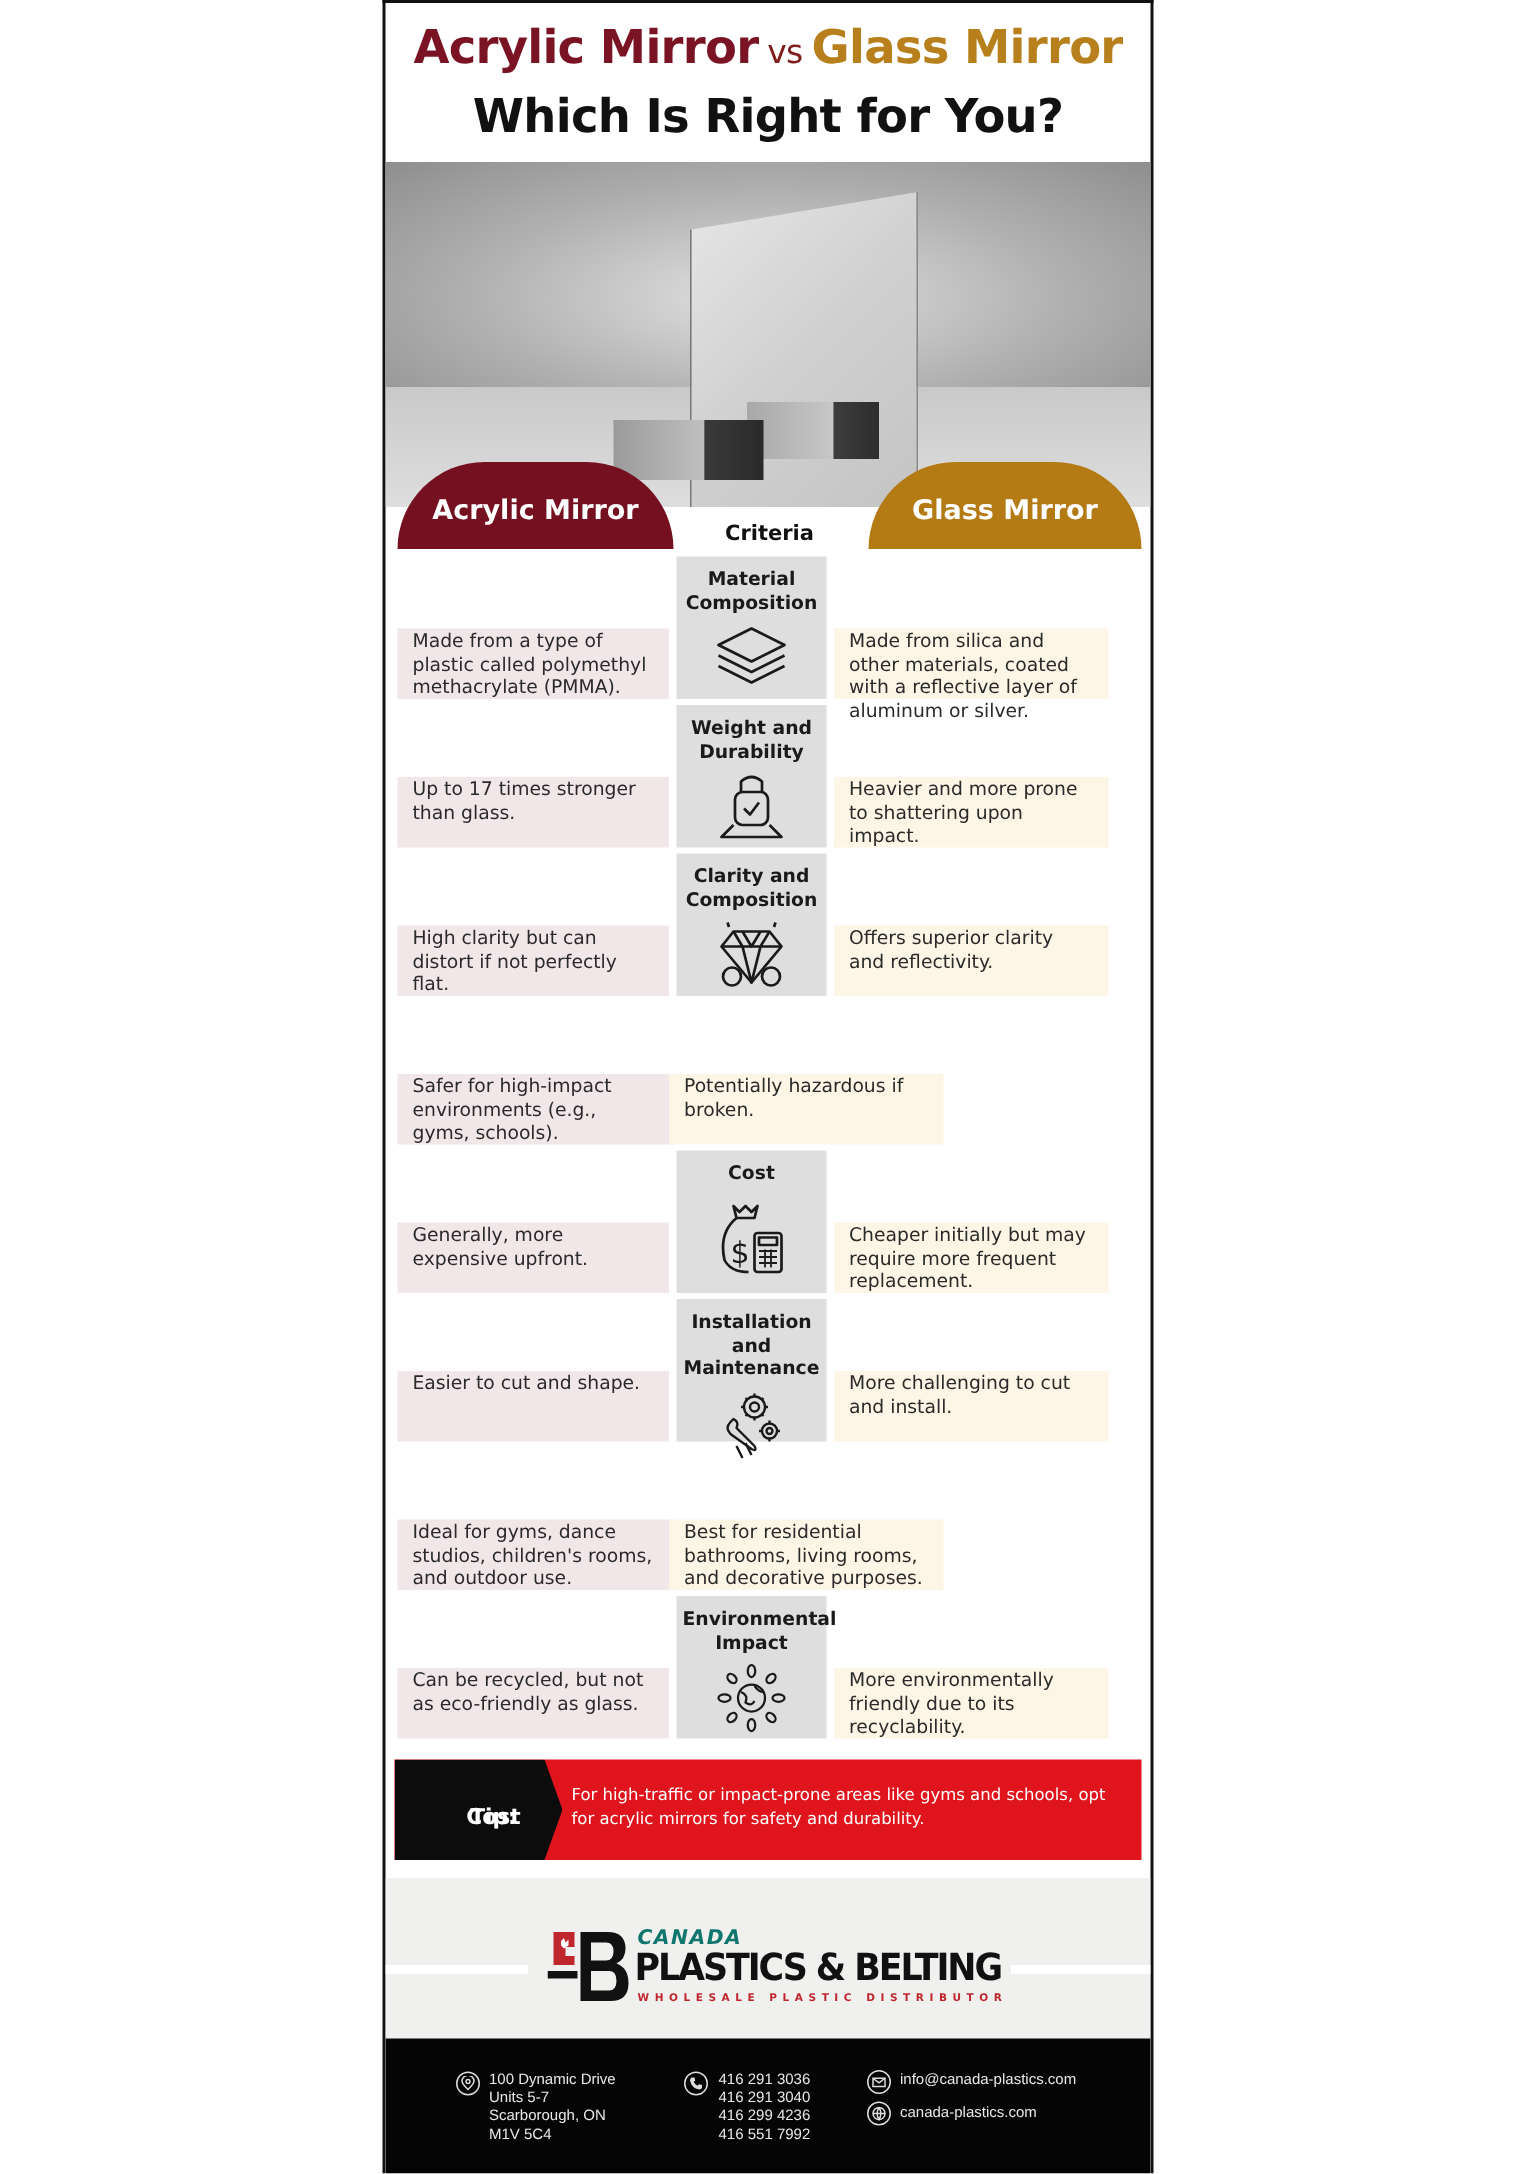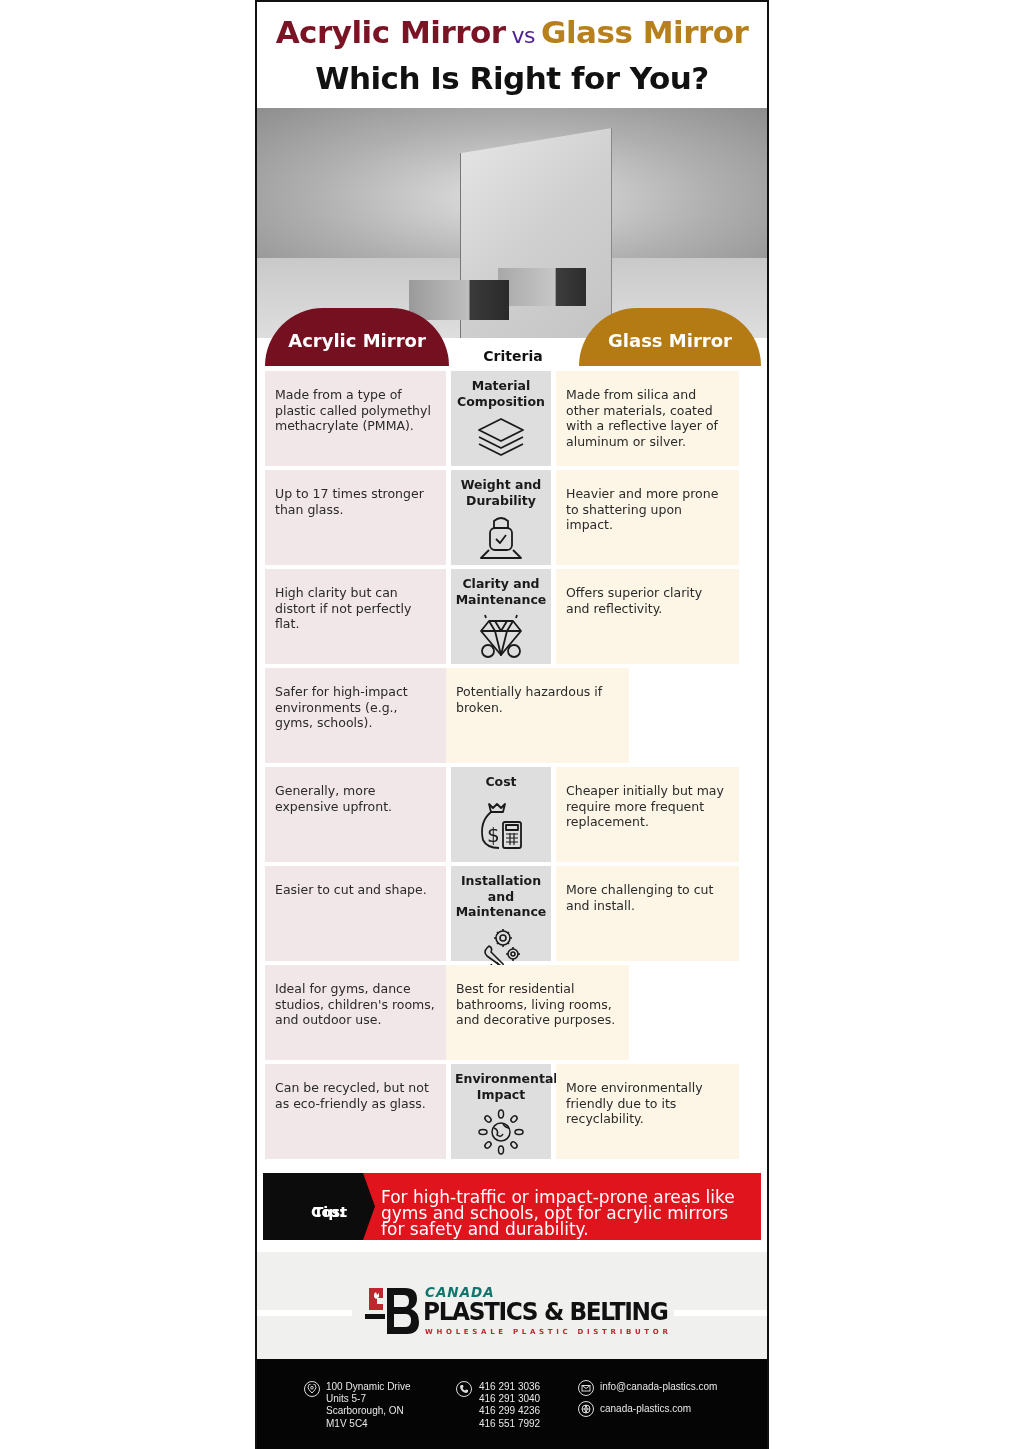--- a/index.html
+++ b/index.html
@@ -6,21 +6,21 @@
   html, body { width: 1024px; height: 1449px; background: #ffffff; overflow: hidden; }
   body { font-family: "Liberation Sans", sans-serif; position: relative; }
   .page {
     position: absolute; left: 255px; top: 0; width: 514px; height: 1449px;
     border-left: 2px solid #111; border-right: 2px solid #111; border-top: 2px solid #111;
     background: #fff; overflow: hidden;
   }
   .title-block { height: 104px; text-align: center; padding-top: 12px; }
   .title-line1 { font-family: "DejaVu Sans", sans-serif; font-weight: bold; font-size: 31px; letter-spacing: -0.5px; white-space: nowrap; }
   .title-line1 .acr { color: #7a1424; }
-  .title-line1 .vs { color: #4c1d95; font-weight: normal; font-size: 22px; margin: 16px 6px; }
+  .title-line1 .vs { color: #7f1d1d; font-weight: normal; font-size: 22px; margin: 16px 6px; }
   .title-line1 .gls { color: #b7801c; }
   .title-line2 { font-family: "DejaVu Sans", sans-serif; font-weight: bold; font-size: 31px; color: #111; margin-top: 10px; letter-spacing: -0.5px; }
 
   .hero {
     position: absolute; top: 106px; left: 0; width: 510px; height: 230px;
     background: linear-gradient(180deg, #8a8a8a 0%, #b8b8b8 40%, #d2d2d2 65%, #c8c8c8 100%);
     overflow: hidden;
   }
   .hero .wall { position:absolute; left:0; right:0; top:0; height:150px;
     background: radial-gradient(ellipse at 50% 60%, #e2e2e2 0%, #b0b0b0 55%, #8e8e8e 100%); }
@@ -42,34 +42,34 @@
     font-family: "DejaVu Sans", sans-serif; font-weight: bold; font-size: 18px;
     text-align: center; line-height: 66px; border-radius: 60px 60px 0 0;
   }
   .col-head.acr { left: 8px; width: 184px; background: #751020; }
   .col-head.gls { left: 322px; width: 182px; background: #b47a14; }
   .criteria-head { position:absolute; top: 346px; left: 194px; width: 124px; text-align:center;
     font-family: "DejaVu Sans", sans-serif; font-weight:bold; font-size: 14px; color:#111; }
 
   .grid { position: absolute; top: 369px; left: 8px; width: 496px; }
   .row { display: flex; height: 95px; margin-bottom: 4px; }
-  .cell { padding: 16px 10px; font-family: "DejaVu Sans", sans-serif; font-size: 12.5px; line-height: 15.5px; color: #2a2a2a; }
+  .cell { padding: 0 10px; font-family: "DejaVu Sans", sans-serif; font-size: 12.5px; line-height: 15.5px; color: #2a2a2a; margin-top: 48px; }
   .cell.acr { width: 181px; background: #f1e6e8; }
   .cell.mid { width: 100px; margin: 0 5px; background: #dedede; text-align:center; padding: 7px 4px; }
   .cell.gls { width: 183px; background: #fdf6e6; }
   .mid-label { font-weight: bold; font-size: 12.5px; color: #1a1a1a; line-height: 15.5px; display:block; }
   .mid-icon { display:block; margin: 6px auto 0; width: 52px; height: 48px; }
 
   .bonus { position: absolute; top: 1171px; left: 6px; width: 498px; height: 67px; background: #e0141c; }
   .bonus .tag { position:absolute; left:0; top:0; width:112px; height:67px; background:#0c0c0c;
     clip-path: polygon(0 0, 100px 0, 112px 50%, 100px 100%, 0 100%); }
   .bonus .tag span { position:absolute; left:12px; top:15px; width:84px; text-align:center;
     color:#fff; font-family:"DejaVu Sans", sans-serif; font-weight:bold; font-size:14.5px; line-height:19px; }
   .bonus .text { position:absolute; left:118px; top:16px; right:10px; color:#fff;
-    font-family:"DejaVu Sans", sans-serif; font-size:17px; line-height:16px; }
+    font-family:"DejaVu Sans", sans-serif; font-size:11px; line-height:16px; }
 
   .logo-band { position:absolute; top:1250px; left:0; width:510px; height:107px; background:#f0f0ee; }
   .logo-band .line { position:absolute; top:58px; height:6px; background:#fff; }
   .logo { position:absolute; left:108px; top:32px; width:300px; height:52px; }
   .logo .mark { position:absolute; left:0; top:2px; width:56px; height:50px; }
   .logo .canada { position:absolute; left:60px; top:0; color:#0f766e; font-family:"DejaVu Sans", sans-serif; font-weight:bold; font-size:13.5px; letter-spacing:1px;font-style:italic; }
   .logo .pb { position:absolute; left:58px; top:13px; color:#111; font-family:"DejaVu Sans", sans-serif; font-weight:bold; font-size:25px; letter-spacing:-1.5px; white-space:nowrap; transform: scaleX(0.93); transform-origin: left; }
   .logo .sub { position:absolute; left:60px; top:44px; color:#c0262e; font-family:"DejaVu Sans", sans-serif; font-weight:bold; font-size:7px; letter-spacing:3.7px; white-space:nowrap; }
 
   .footer { position:absolute; top:1357px; left:0; width:510px; height:92px; background:#050505; color:#e8e8e8;
@@ -127,21 +127,21 @@
           <path d="M21 25 L25 29 L31 21"></path>
           <path d="M14 36 L6 44 H46 L38 36"></path>
         </svg>
       </div>
       <div class="cell gls">Heavier and more prone to shattering upon impact.</div>
     </div>
 
     <div class="row">
       <div class="cell acr">High clarity but can distort if not perfectly flat.</div>
       <div class="cell mid">
-        <span class="mid-label">Clarity and Maintenance</span>
+        <span class="mid-label">Clarity and Composition</span>
         <svg class="mid-icon" viewBox="0 0 52 48" fill="none" stroke="#1a1a1a" stroke-width="1.8" stroke-linejoin="round">
           <path d="M14 8 H38 L46 18 L26 42 L6 18 Z"></path>
           <path d="M6 18 H46 M20 8 L26 18 L32 8 M14 8 L20 18 L26 42 L32 18 L38 8"></path>
           <circle cx="13" cy="38" r="6"></circle>
             <circle cx="39" cy="38" r="6"></circle>
           <path d="M10 2 L11 5 M42 2 L41 5"></path>
         </svg>
       </div>
       <div class="cell gls">Offers superior clarity and reflectivity.</div>
     </div>

